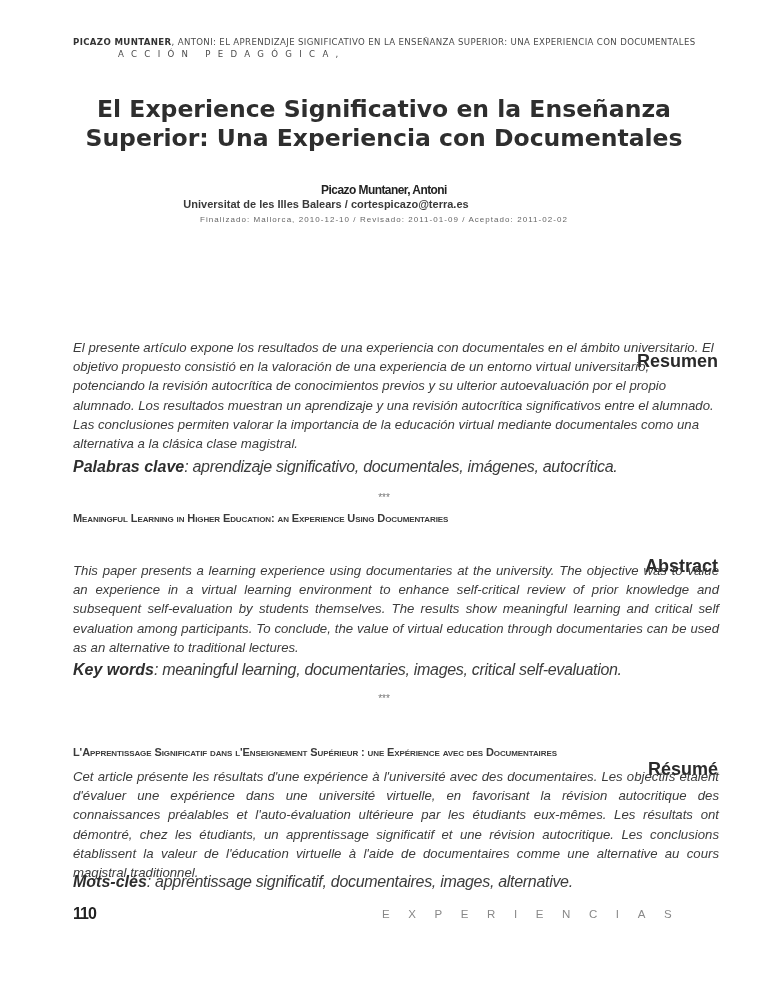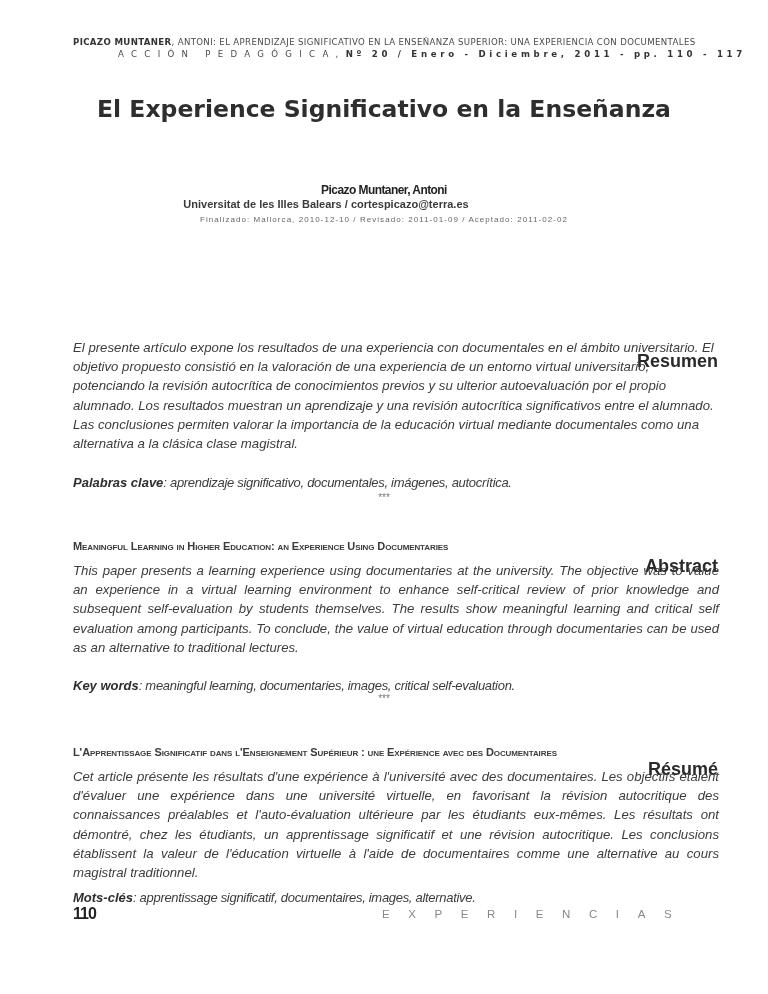--- a/index.html
+++ b/index.html
@@ -36,22 +36,22 @@
     }
     .section-head {
       position: absolute; right: 50px; font-size: 18px; font-weight: bold; color: #2a2a2a; margin-top: 40px;
     }
     .body-text {
       position: absolute; left: 73px; width: 646px; font-style: italic; font-size: 13.2px;
       line-height: 19.2px; color: #3c3c3c;
     }
     .justify { text-align: justify; text-align-last: left; }
     .keywords {
-      position: absolute; left: 73px; width: 646px; font-size: 13px; color: #3c3c3c;
-      font-style: italic; letter-spacing: -0.3px; margin-top: 17px;
+      position: absolute; left: 73px; width: 646px; font-size: 16px; color: #3c3c3c;
+      font-style: italic; letter-spacing: -0.3px;
     }
     .keywords .kw-label { font-weight: bold; color: #2e2e2e; letter-spacing: 0; }
     .stars {
       position: absolute; left: 0; width: 768px; text-align: center; font-size: 10px; color: #777;
     }
     .smallcaps {
       position: absolute; left: 73px; font-size: 11px; font-weight: bold; color: #3a3a3a;
       font-variant: small-caps; letter-spacing: -0.1px;
     }
     .page-number {
@@ -63,39 +63,39 @@
       letter-spacing: 18.6px;
     }
   </style>
 </head>
 <body>
 
 <div class="running-head">
   <div class="rh-line1"><b>PICAZO MUNTANER</b><span>, ANTONI: EL APRENDIZAJE SIGNIFICATIVO EN LA ENSEÑANZA SUPERIOR: UNA EXPERIENCIA CON DOCUMENTALES</span></div>
   <div class="rh-line2">
     <span class="spaced">ACCIÓN PEDAGÓGICA,</span>
-    <span class="bold">Nº 20 / Enero - Diciembre, 2011 - pp. 110 - 117</span>
   </div>
 </div>
 
 <div class="title">
   <div>El Experience Significativo en la Enseñanza</div>
+  <div>Superior: Una Experiencia con Documentales</div>
 </div>
 
 <div class="author">Picazo Muntaner, Antoni</div>
 <div class="affil">Universitat de les Illes Balears / cortespicazo@terra.es</div>
 <div class="dates">Finalizado: Mallorca, 2010-12-10 / Revisado: 2011-01-09 / Aceptado: 2011-02-02</div>
 
 <div class="section-head" style="top:311px;">Resumen</div>
 <div class="body-text" style="top:338px;">El presente artículo expone los resultados de una experiencia con documentales en el ámbito universitario. El objetivo propuesto consistió en la valoración de una experiencia de un entorno virtual universitario, potenciando la revisión autocrítica de conocimientos previos y su ulterior autoevaluación por el propio alumnado. Los resultados muestran un aprendizaje y una revisión autocrítica significativos entre el alumnado. Las conclusiones permiten valorar la importancia de la educación virtual mediante documentales como una alternativa a la clásica clase magistral.</div>
 <div class="keywords" style="top:458px;"><span class="kw-label">Palabras clave</span><span>: aprendizaje significativo, documentales, imágenes, autocrítica.</span></div>
 <div class="stars" style="top:492px;">***</div>
 
 <div class="section-head" style="top:516px;">Abstract</div>
-<div class="smallcaps" style="top:540px;">Meaningful Learning in Higher Education: an Experience Using Documentaries</div>
+<div class="smallcaps" style="top:512px;">Meaningful Learning in Higher Education: an Experience Using Documentaries</div>
 <div class="body-text justify" style="top:561px;">This paper presents a learning experience using documentaries at the university. The objective was to value an experience in a virtual learning environment to enhance self-critical review of prior knowledge and subsequent self-evaluation by students themselves. The results show meaningful learning and critical self evaluation among participants. To conclude, the value of virtual education through documentaries can be used as an alternative to traditional lectures.</div>
 <div class="keywords" style="top:661px;"><span class="kw-label">Key words</span><span>: meaningful learning, documentaries, images, critical self-evaluation.</span></div>
 <div class="stars" style="top:693px;">***</div>
 
 <div class="section-head" style="top:719px;">Résumé</div>
 <div class="smallcaps" style="top:746px;">L'Apprentissage Significatif dans l'Enseignement Supérieur : une Expérience avec des Documentaires</div>
 <div class="body-text justify" style="top:767px;">Cet article présente les résultats d'une expérience à l'université avec des documentaires. Les objectifs étaient d'évaluer une expérience dans une université virtuelle, en favorisant la révision autocritique des connaissances préalables et l'auto-évaluation ultérieure par les étudiants eux-mêmes. Les résultats ont démontré, chez les étudiants, un apprentissage significatif et une révision autocritique. Les conclusions établissent la valeur de l'éducation virtuelle à l'aide de documentaires comme une alternative au cours magistral traditionnel.</div>
 <div class="keywords" style="top:873px;"><span class="kw-label">Mots-clés</span><span>: apprentissage significatif, documentaires, images, alternative.</span></div>
 
 <div class="page-number">110</div>

